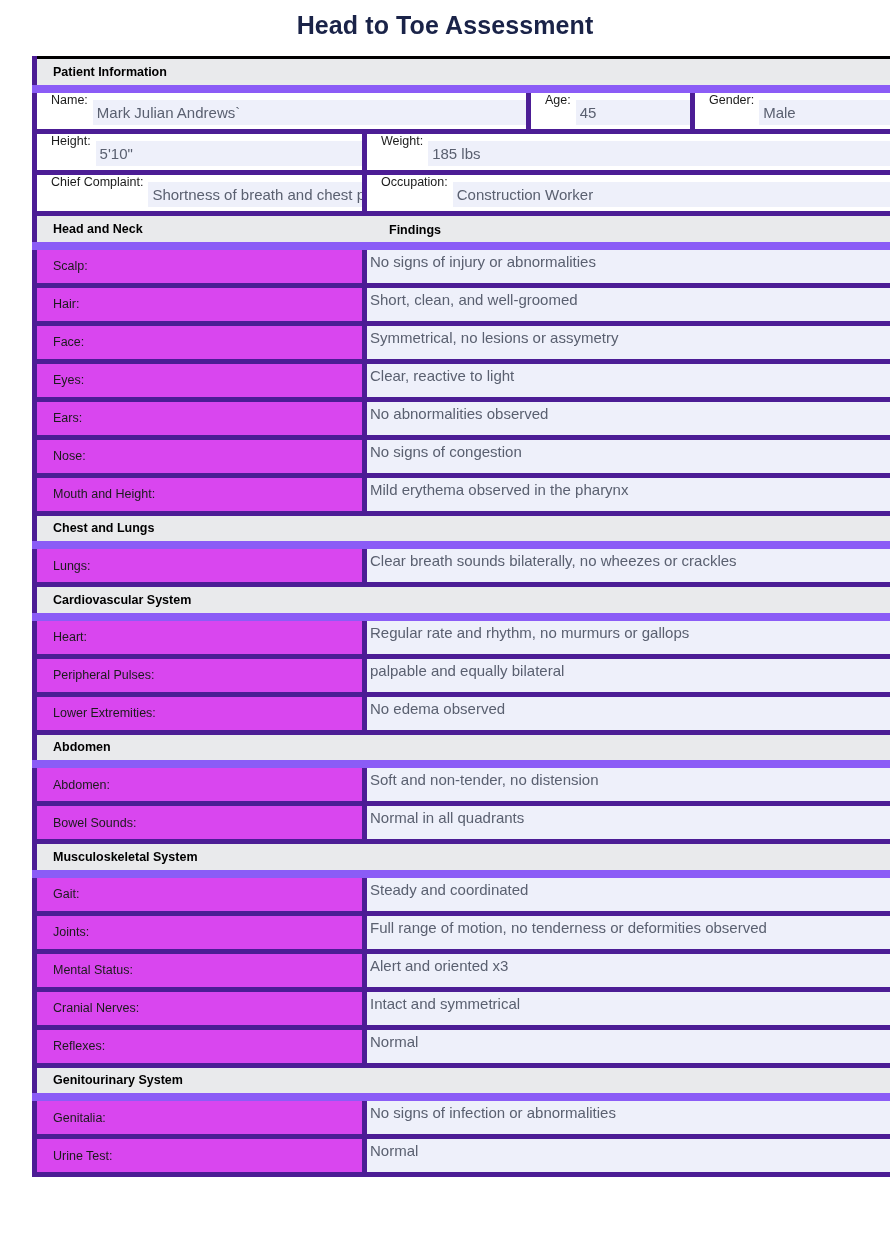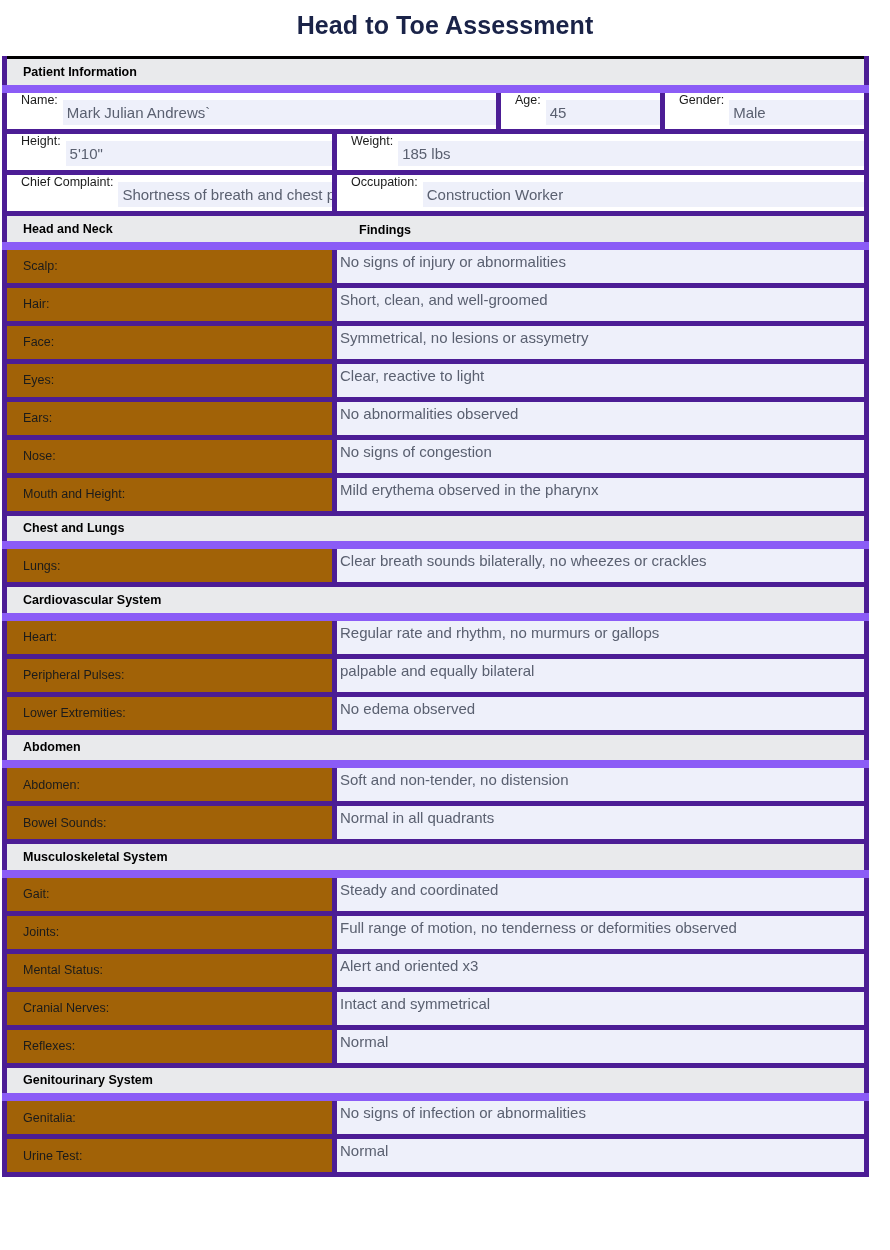--- a/index.html
+++ b/index.html
@@ -13,21 +13,21 @@
     height: 1250px;
     font-family: "Liberation Sans", sans-serif;
     -webkit-font-smoothing: antialiased;
   }
 
   .page {
     position: relative;
     width: 890px;
     height: 1250px;
     box-sizing: border-box;
-    padding: 0 2px;
+    padding: 0 32px;
   }
 
   
   .doc-title {
     text-align: center;
     font-size: 25px;
     font-weight: bold;
     color: #1a2348;
     letter-spacing: 0.1px;
     margin: 0;
@@ -77,21 +77,21 @@
   }
   .sec-findings-wrap {
     width: 316px;
     flex: 0 0 316px;
     box-sizing: border-box;
     padding-left: 16px;
   }
 
   
   td.label-cell {
-    background: #a16207;
+    background: #d946ef;
     font-size: 12.5px;
     color: #1b1b1b;
     padding-left: 16px;
     vertical-align: middle;
     width: 330px;
   }
   
   td.value-cell {
     background: #ffffff;
     padding: 0;

